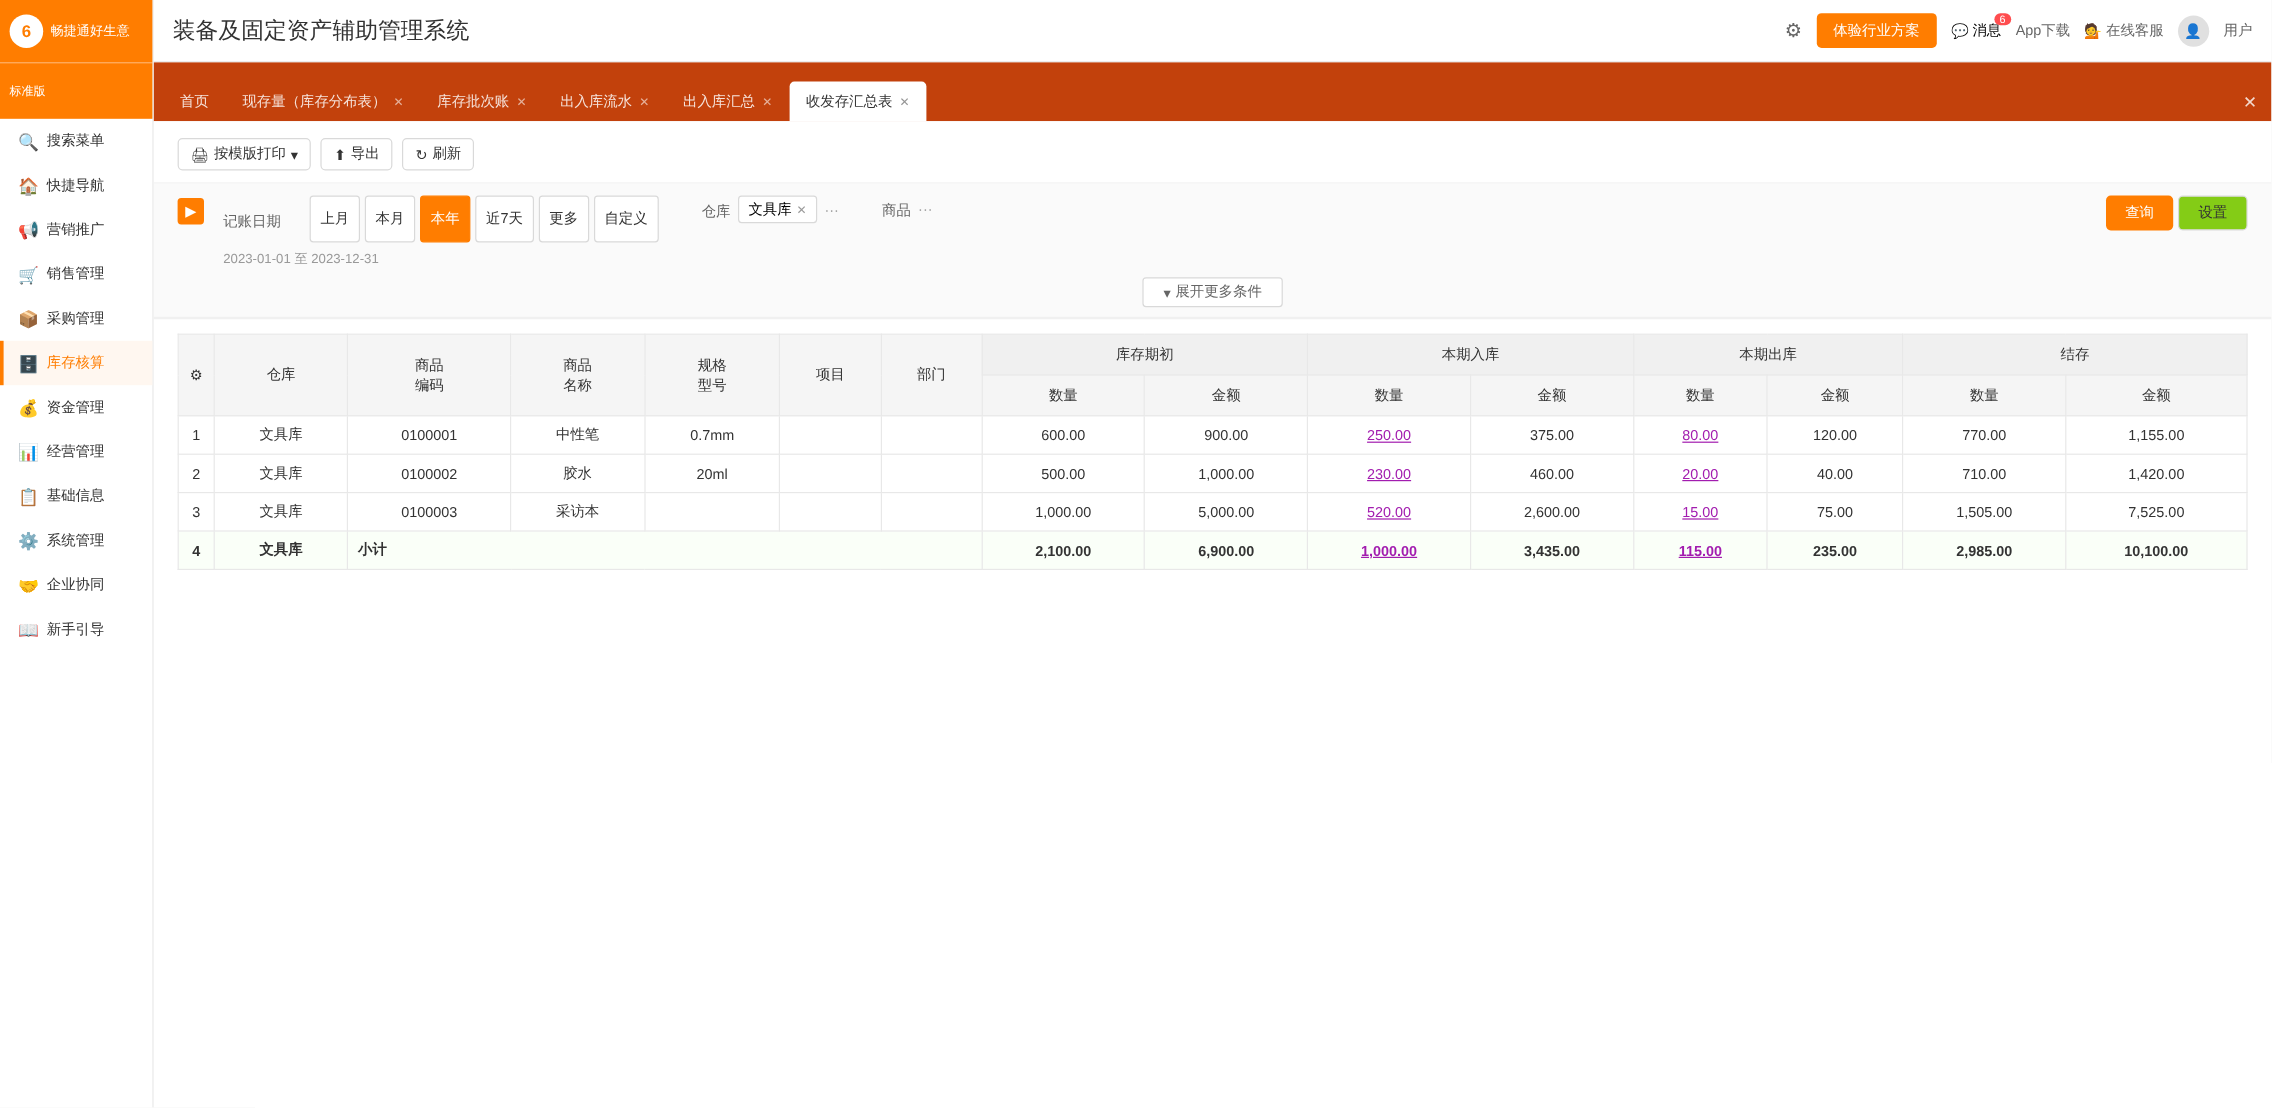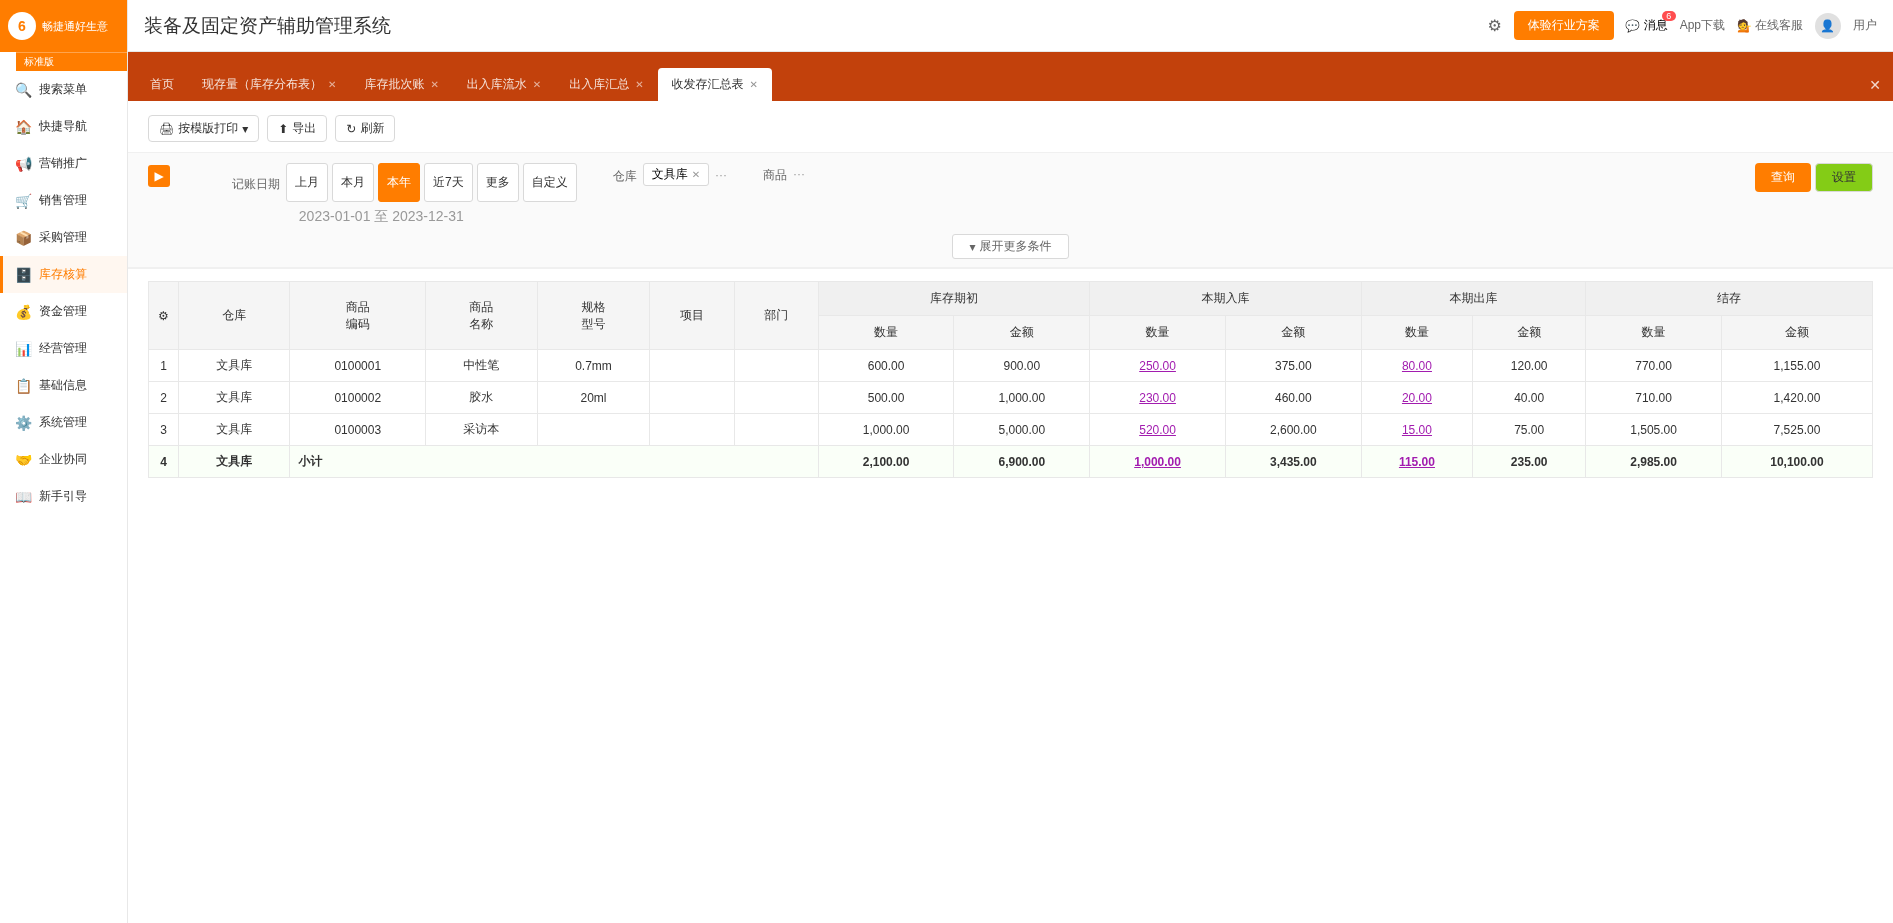--- a/index.html
+++ b/index.html
@@ -30,25 +30,24 @@
       border-radius: 50%;
       display: flex; align-items: center; justify-content: center;
       color: #ff7d00;
       font-weight: bold;
       font-size: 14px;
       flex-shrink: 0;
     }
     .logo-text { line-height: 1.3; font-size: 11px; }
     .sidebar-tag {
       background: #ff7d00;
-      padding: 2px 8px;
+      padding: 16px 8px;
       font-size: 10px;
       color: #fff;
       border-top: 1px solid rgba(255,255,255,0.3);
-      margin-left: 16px;
     }
     .sidebar-item {
       display: flex;
       align-items: center;
       gap: 8px;
       padding: 10px 12px;
       cursor: pointer;
       color: #333;
       font-size: 12px;
       border-left: 3px solid transparent;
@@ -193,21 +192,21 @@
     .date-btn {
       padding: 10px 8px;
       border: 1px solid #d9d9d9;
       border-radius: 3px;
       cursor: pointer;
       font-size: 12px;
       background: #fff;
       color: #333;
     }
     .date-btn.active { background: #ff7d00; color: #fff; border-color: #ff7d00; }
-    .date-range { font-size: 14px; color: #999; margin-top: 4px; text-align: center; }
+    .date-range { font-size: 11px; color: #999; margin-top: 4px; }
     .filter-tag {
       background: #fff;
       border: 1px solid #d9d9d9;
       border-radius: 3px;
       padding: 2px 8px;
       display: flex; align-items: center; gap: 4px;
       font-size: 12px;
     }
     .filter-tag .remove { cursor: pointer; color: #999; font-size: 10px; }
     .filter-dots { color: #999; cursor: pointer; font-size: 12px; }
@@ -444,21 +443,21 @@
           <span>刷新</span>
         </button>
       </div>
     </div>
 
     <div class="filter-container">
       <div class="filter-main-row">
         <button class="filter-expand-btn">▶</button>
 
         <div style="display:flex; flex-direction:column; gap:2px;">
-          <div style="display:flex; align-items:center; gap:6px;margin-left:46px;">
+          <div style="display:flex; align-items:center; gap:24px;">
             <span class="filter-label">记账日期</span>
             <div class="date-btns">
               <button class="date-btn">上月</button>
               <button class="date-btn">本月</button>
               <button class="date-btn active">本年</button>
               <button class="date-btn">近7天</button>
               <button class="date-btn">更多</button>
               <button class="date-btn">自定义</button>
             </div>
           </div>

